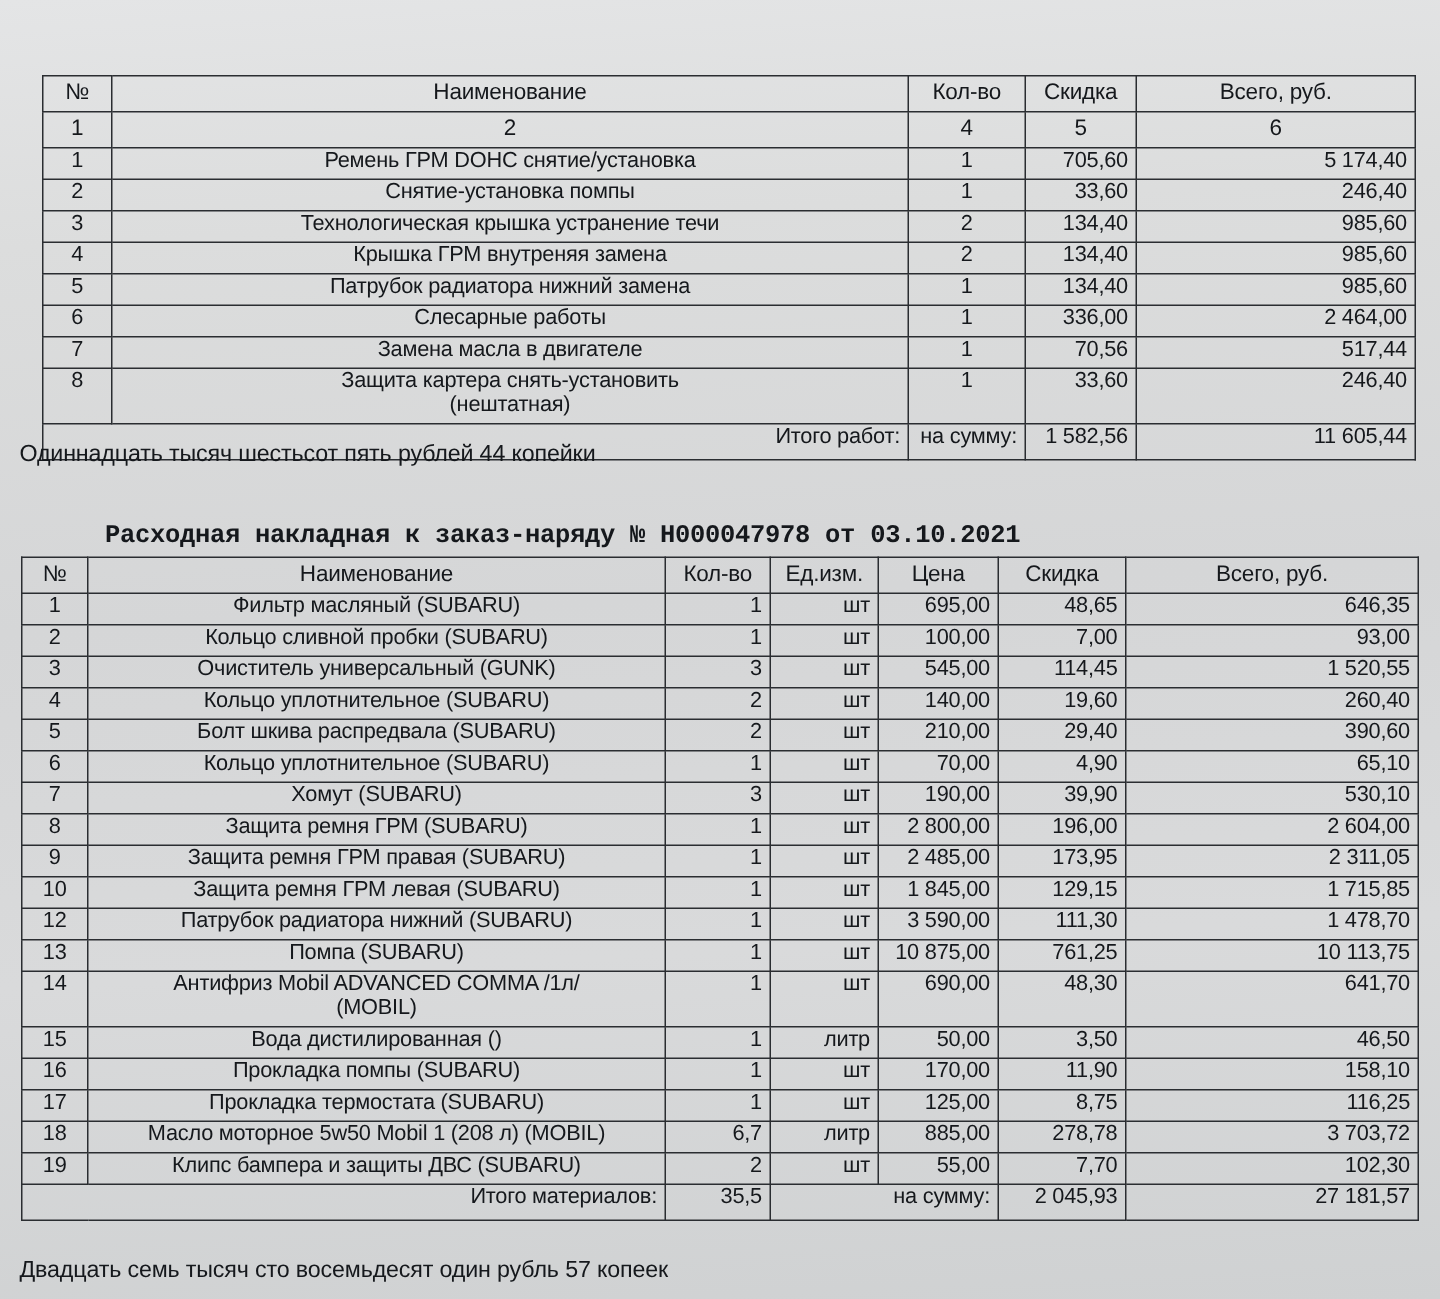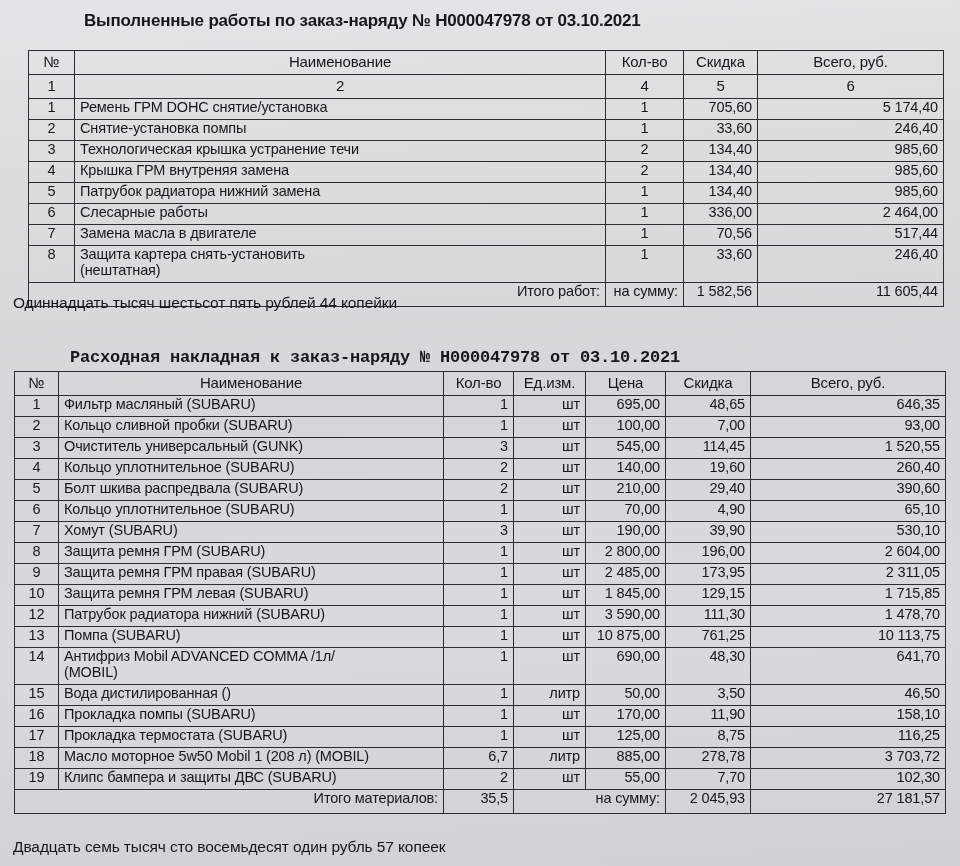--- a/index.html
+++ b/index.html
@@ -64,21 +64,21 @@
   }
   table.doc thead td {
     text-align: center;
     vertical-align: middle;
     font-size: 15px;
     padding: 3px 4px;
   }
   .num { text-align: center; }
   .r { text-align: right; }
   .c { text-align: center; }
-  .nm { text-align: left; padding-left: 6px; }
+  .nm { text-align: center; padding-left: 6px; }
   .bold { font-weight: bold; }
   .nowrap { white-space: nowrap; }
   .rowline td { height: 20px; }
   .tall td { height: 36px; }
   .totrow td {
     font-size: 15.5px;
     font-weight: bold;
     vertical-align: middle;
     height: 23px;
     margin-left: 28px;
@@ -89,21 +89,20 @@
   
   #table2 { left: 14px; top: 371px; width: 931px; }
 </style>
 </head>
 <body style="background: rgb(217, 218, 219); color: rgb(21, 24, 28);">
 
 <div class="paper"></div>
 
 <div class="sheet">
 
-  <div class="doc-title" id="title1">Выполненные работы по заказ-наряду №  H000047978 от 03.10.2021</div>
 
   <table class="doc" id="table1">
     <colgroup>
       <col style="width:46px">
       <col style="width:531px">
       <col style="width:78px">
       <col style="width:74px">
       <col style="width:186px">
     </colgroup>
     <thead>

